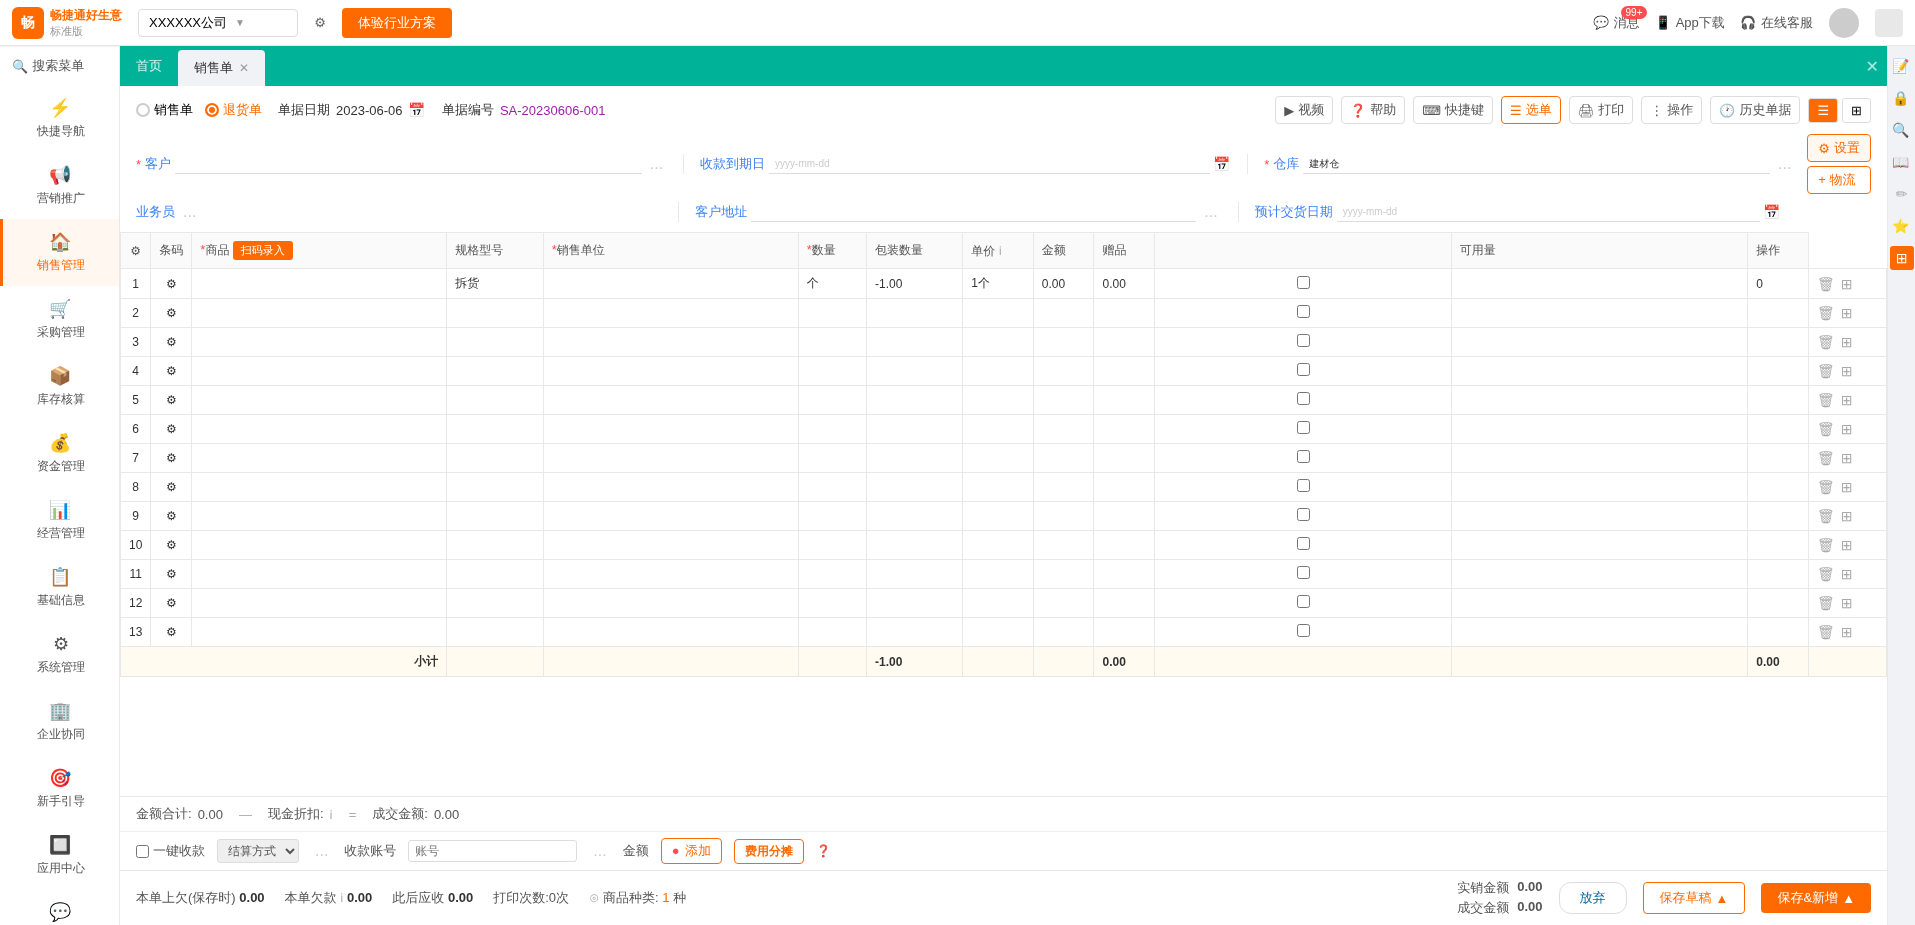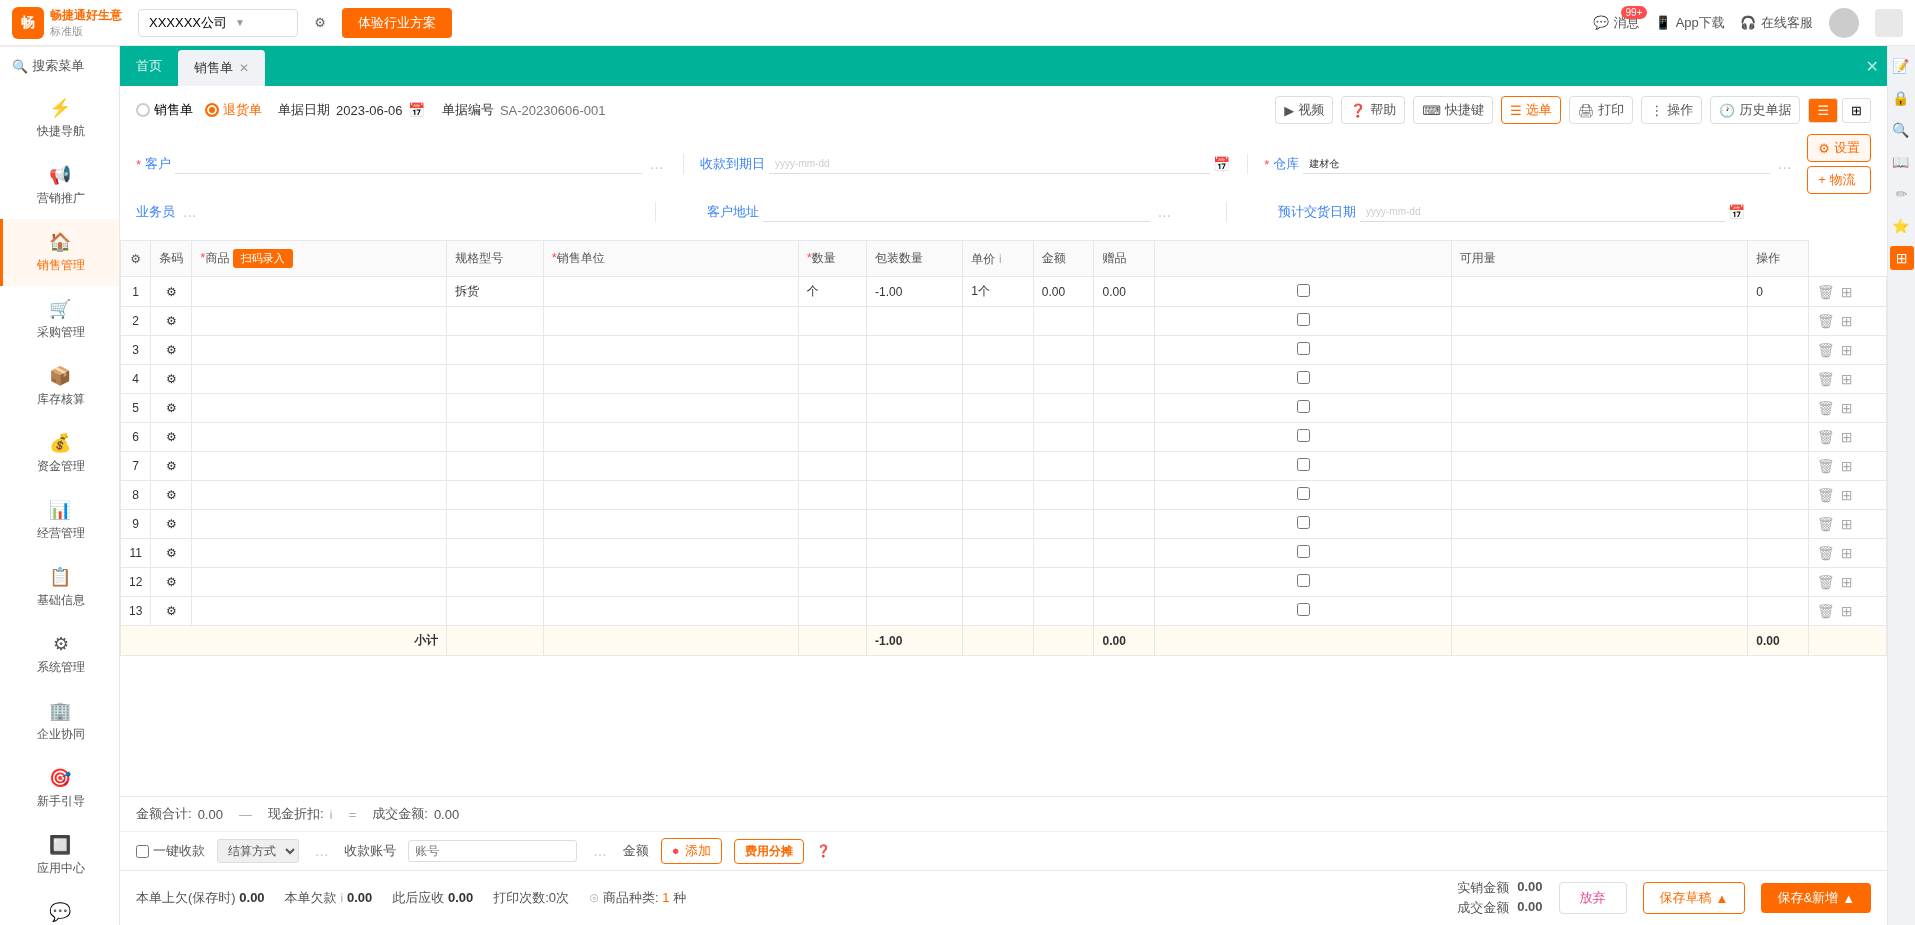--- a/index.html
+++ b/index.html
@@ -78,21 +78,21 @@
     .payment-row { display: flex; align-items: center; padding: 6px 16px; gap: 12px; }
     .checkbox-label { display: flex; align-items: center; gap: 4px; cursor: pointer; color: #555; font-size: 12px; }
     .select-input { border: 1px solid #ddd; border-radius: 3px; padding: 3px 6px; font-size: 12px; color: #555; }
     .add-btn { background: white; border: 1px solid #ff6a00; color: #ff6a00; border-radius: 4px; padding: 3px 10px; cursor: pointer; font-size: 12px; }
     .expense-btn { background: white; border: 1px solid #ff6a00; color: #ff6a00; border-radius: 4px; padding: 3px 10px; cursor: pointer; font-size: 12px; font-weight: bold; }
     .footer-bar { display: flex; align-items: center; padding: 8px 16px; border-top: 1px solid #e8e8e8; justify-content: space-between; }
     .footer-left { display: flex; align-items: center; gap: 20px; color: #555; font-size: 12px; }
     .footer-right { display: flex; align-items: center; gap: 16px; }
     .amount-summary { display: flex; flex-direction: column; align-items: flex-end; font-size: 13px; color: #555; gap: 2px; }
     .amount-row { display: flex; gap: 8px; }
-    .btn-abandon { border: 1px solid #ddd; background: white; color: #ec4899; border-radius: 4px; padding: 6px 20px; cursor: pointer; font-size: 13px; }
+    .btn-abandon { border: 1px solid #ddd; background: white; color: #0369a1; border-radius: 12px; padding: 6px 20px; cursor: pointer; font-size: 13px; }
     .btn-save-draft { background: white; border: 1px solid #ff6a00; color: #ff6a00; border-radius: 4px; padding: 6px 16px; cursor: pointer; font-size: 13px; display: flex; align-items: center; gap: 4px; }
     .btn-save-new { background: #ff6a00; border: none; color: white; border-radius: 4px; padding: 6px 16px; cursor: pointer; font-size: 13px; display: flex; align-items: center; gap: 4px; }
     .info-icon { color: #aaa; cursor: pointer; font-size: 12px; }
     .minus-separator { color: #aaa; }
     .equals-separator { color: #aaa; }
     .product-count { color: #ff6a00; cursor: pointer; }
     .right-panel { width: 28px; background: #f0f2f5; border-left: 1px solid #e8e8e8; display: flex; flex-direction: column; align-items: center; padding: 8px 0; gap: 8px; flex-shrink: 0; }
     .right-panel-icon { width: 24px; height: 24px; display: flex; align-items: center; justify-content: center; color: #aaa; cursor: pointer; font-size: 14px; border-radius: 3px; }
     .right-panel-icon.active { background: #ff6a00; color: white; }
     .close-icon { color: #aaa; cursor: pointer; font-size: 16px; margin-left: auto; margin-right: 8px; }
@@ -224,21 +224,21 @@
               <span style="color:#ff6a00;">退货单</span>
             </div>
           </div>
           <div class="date-field">
             <span>单据日期</span>
             <span style="color:#333;">2023-06-06</span>
             <span class="calendar-icon">📅</span>
           </div>
           <div class="doc-num">
             <span>单据编号</span>
-            <span style="color:#737373;">SA-20230606-001</span>
+            <span style="color:#a21caf;">SA-20230606-001</span>
           </div>
         </div>
         <div class="form-toolbar-right">
           <div class="toolbar-btn">
             <span>▶</span>
             <span>视频</span>
           </div>
           <div class="toolbar-btn">
             <span>❓</span>
             <span>帮助</span>
@@ -292,21 +292,21 @@
         </div>
         <div style="display:flex;flex-direction:column;gap:4px;margin-left:12px;">
           <button class="settings-btn">
             <span>⚙</span>
             <span>设置</span>
           </button>
           <button class="logistics-btn">+ 物流</button>
         </div>
       </div>
 
-      <div class="form-row" style="margin-bottom:8px;gap:35px;">
+      <div class="form-row" style="">
         <div class="form-field" style="flex:1.2;">
           <span class="form-label">业务员</span>
           <span class="form-dots">...</span>
         </div>
         <div class="form-divider"></div>
         <div class="form-field" style="flex:1.2;">
           <span class="form-label">客户地址</span>
           <input class="form-input" type="text" value="" style="">
           <span class="form-dots">...</span>
         </div>
@@ -527,20 +527,41 @@
     <td style="min-width:200px;"></td>
     <td></td>
     <td>
       <div class="action-col">
         <span class="action-icon">🗑</span>
         <span class="action-icon">⊞</span>
       </div>
     </td>
   </tr>
             <tr>
+              <td class="row-num">10</td>
+    <td class="gear-col">⚙</td>
+    <td><input style="border: none; outline: none; width: 100%; font-size: 12px;" value=""></td>
+    <td style="color:#333;"></td>
+    <td><input style="border: none; outline: none; width: 100%; font-size: 12px;" value=""></td>
+    <td></td>
+    <td class=""></td>
+    <td></td>
+    <td></td>
+    <td></td>
+    <td class="checkbox-cell"><input type="checkbox" style=""></td>
+    <td style="min-width:200px;"></td>
+    <td></td>
+    <td>
+      <div class="action-col">
+        <span class="action-icon">🗑</span>
+        <span class="action-icon">⊞</span>
+      </div>
+    </td>
+  </tr>
+            <tr>
               <td class="row-num">11</td>
     <td class="gear-col">⚙</td>
     <td><input style="border: none; outline: none; width: 100%; font-size: 12px;" value=""></td>
     <td style="color:#333;"></td>
     <td><input style="border: none; outline: none; width: 100%; font-size: 12px;" value=""></td>
     <td></td>
     <td class=""></td>
     <td></td>
     <td></td>
     <td></td>

